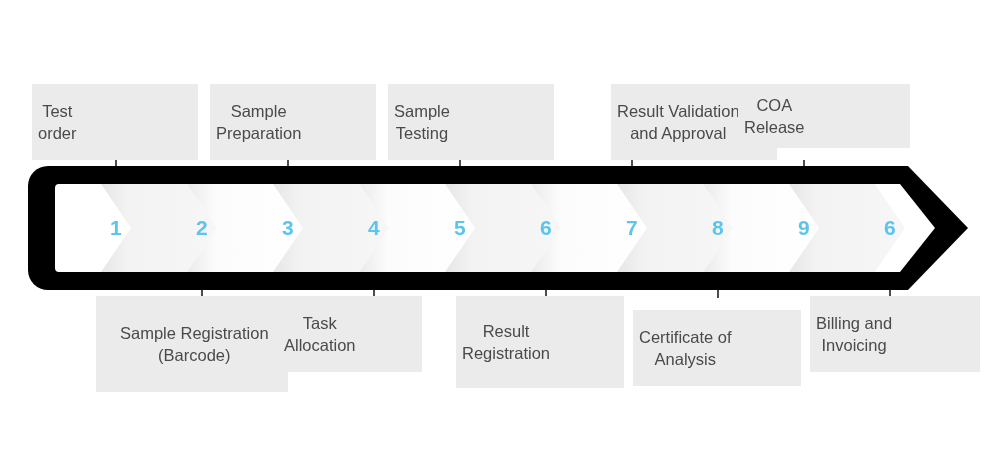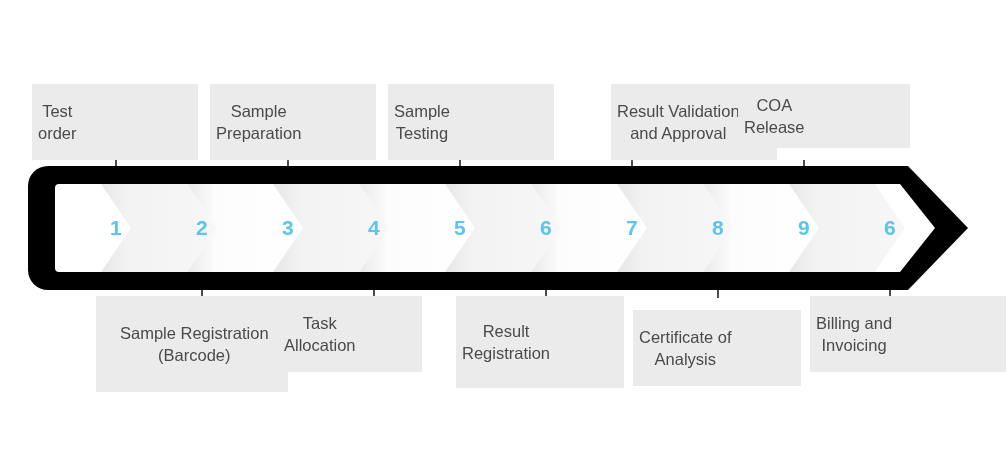--- a/index.html
+++ b/index.html
@@ -188,19 +188,19 @@
 Allocation</span>
       </div>
       <div class="label-box" style="left: 456px; top: 296px; width: 168px; height: 92px;">
         <span class="txt">Result
 Registration</span>
       </div>
       <div class="label-box" style="left: 633px; top: 310px; width: 168px; height: 76px;">
         <span class="txt">Certificate of
 Analysis</span>
       </div>
-      <div class="label-box" style="left: 810px; top: 296px; width: 196px; height: 76px;">
+      <div class="label-box" style="left: 810px; top: 296px; width: 170px; height: 76px;">
         <span class="txt">Billing and
 Invoicing</span>
       </div>
     </div>
 
 </div>
 
 </body></html>

